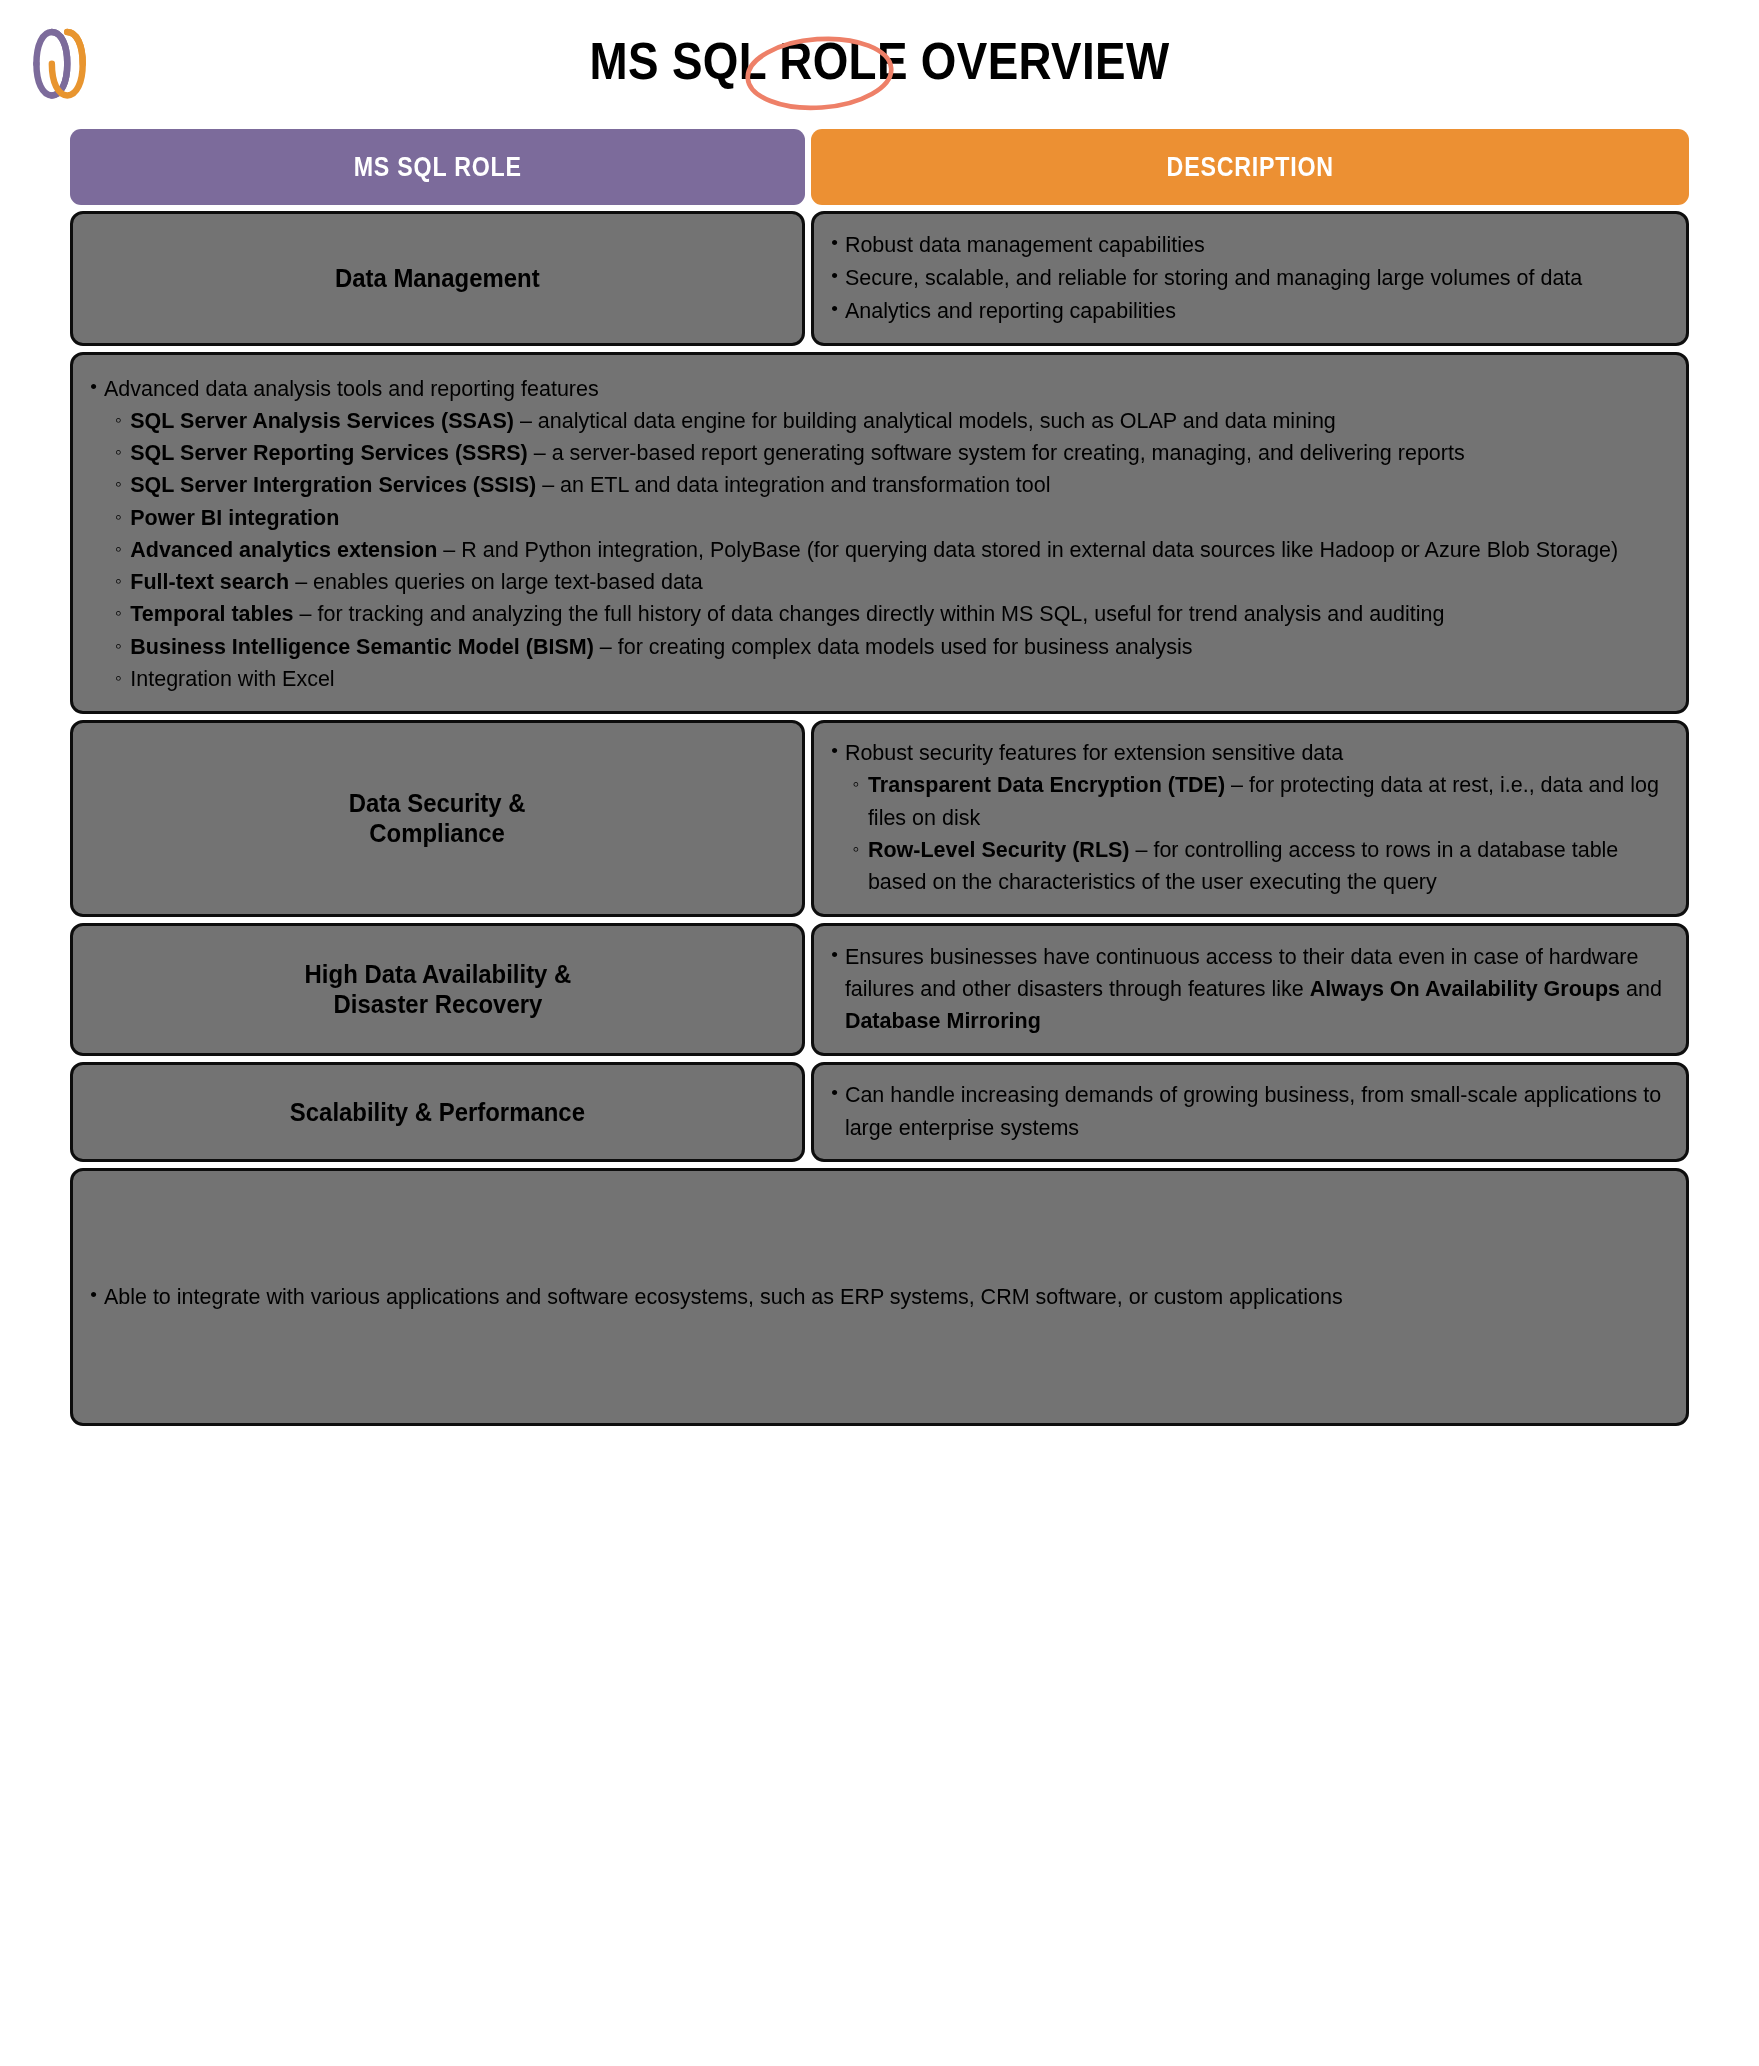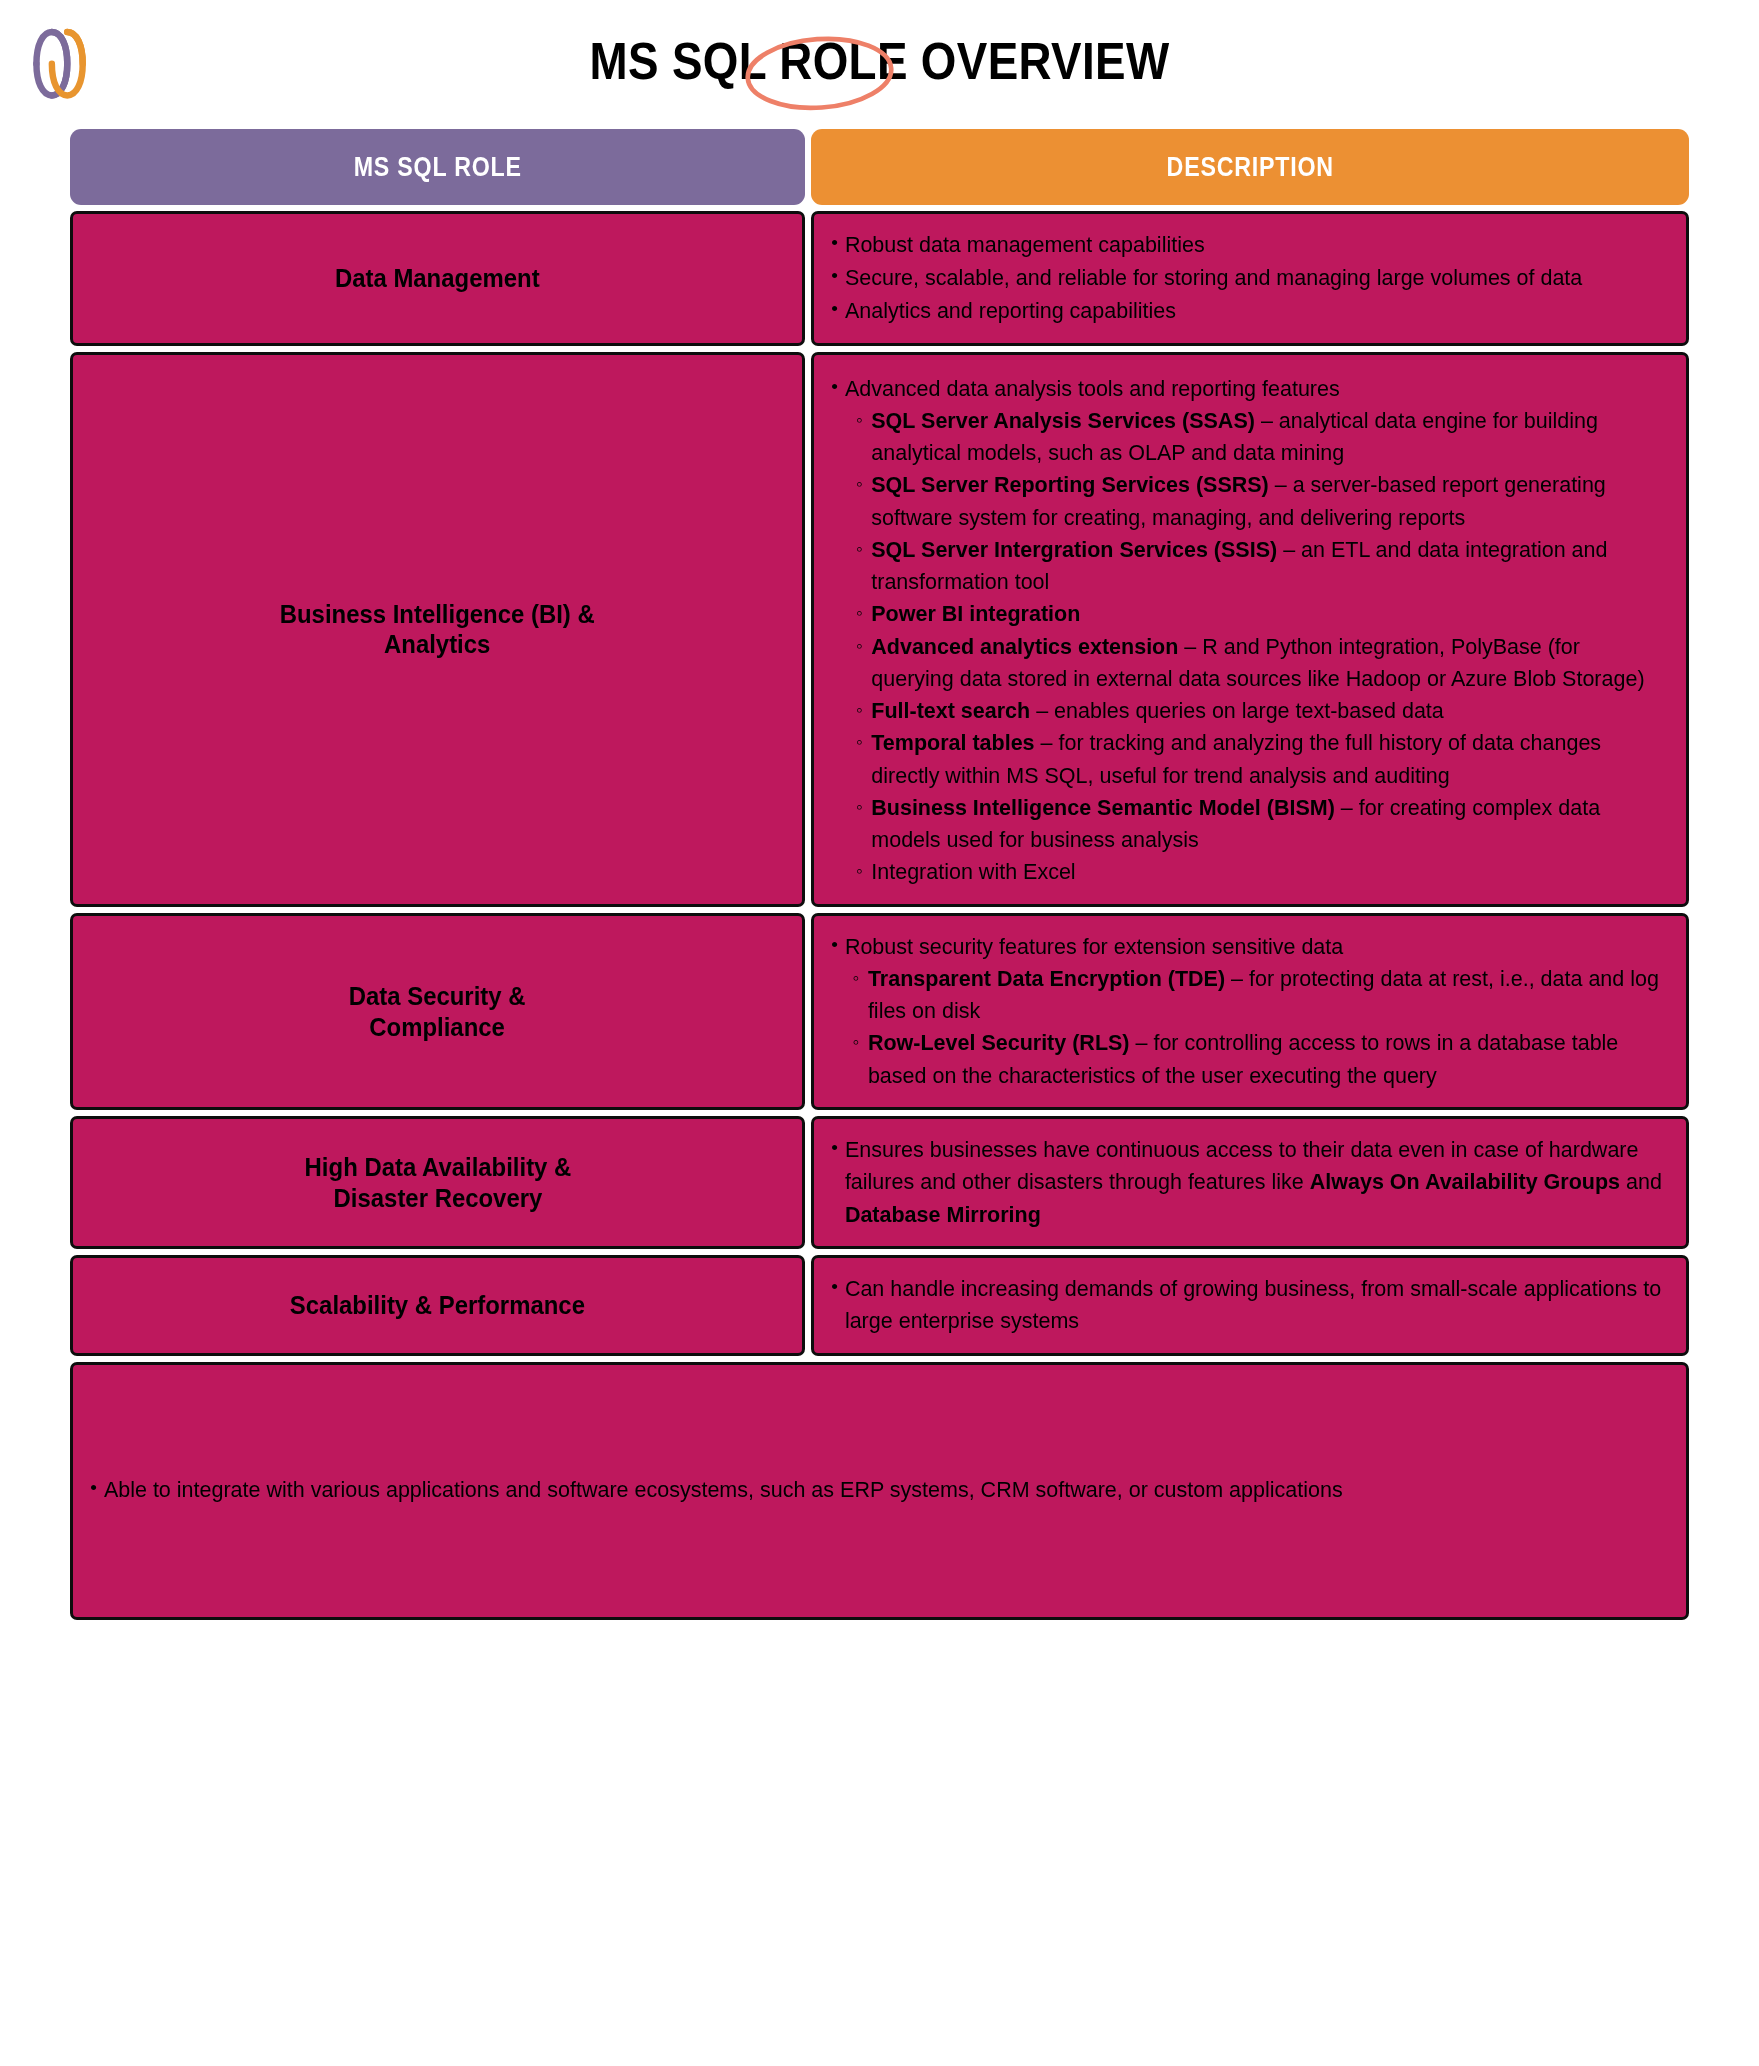--- a/index.html
+++ b/index.html
@@ -52,22 +52,22 @@
     flex-direction: column;
     gap: 6px;
   }
   .row {
     display: flex;
     gap: 6px;
     align-items: stretch;
   }
   .cell {
     border: 3.9px solid #0d0d0d;
-    border-radius: 7px;
-    background: #be185d;
+    border-radius: 13px;
+    background: #737373;
   }
   .col-role  { width: 735px; flex: 0 0 735px; }
   .col-desc  { flex: 1 1 auto; }
 
   
   .head-row .cell {
     border: none;
     border-radius: 11px;
     display: flex;
     align-items: center;
@@ -185,26 +185,20 @@
     <div class="cell col-desc desc-cell">
       <ul class="lv1">
         <li>Robust data management capabilities</li>
         <li>Secure, scalable, and reliable for storing and managing large volumes of data</li>
         <li>Analytics and reporting capabilities</li>
       </ul>
     </div>
   </div>
 
   <div class="row">
-    <div class="cell col-role role-cell">
-      <div class="role-label">
-        <span class="line">Business Intelligence (BI) &amp;</span>
-        <span class="line">Analytics</span>
-      </div>
-    </div>
     <div class="cell col-desc desc-cell top-align">
       <ul class="lv1">
         <li>
           <span>Advanced data analysis tools and reporting features</span>
           <div class="sub-wrap">
             <ul class="lv2">
               <li><span class="b">SQL Server Analysis Services (SSAS)</span><span> – analytical data engine for building analytical models, such as OLAP and data mining</span></li>
               <li><span class="b">SQL Server Reporting Services (SSRS)</span><span> – a server-based report generating software system for creating, managing, and delivering reports</span></li>
               <li><span class="b">SQL Server Intergration Services (SSIS)</span><span> – an ETL and data integration and transformation tool</span></li>
               <li><span class="b">Power BI integration</span><span></span></li>

